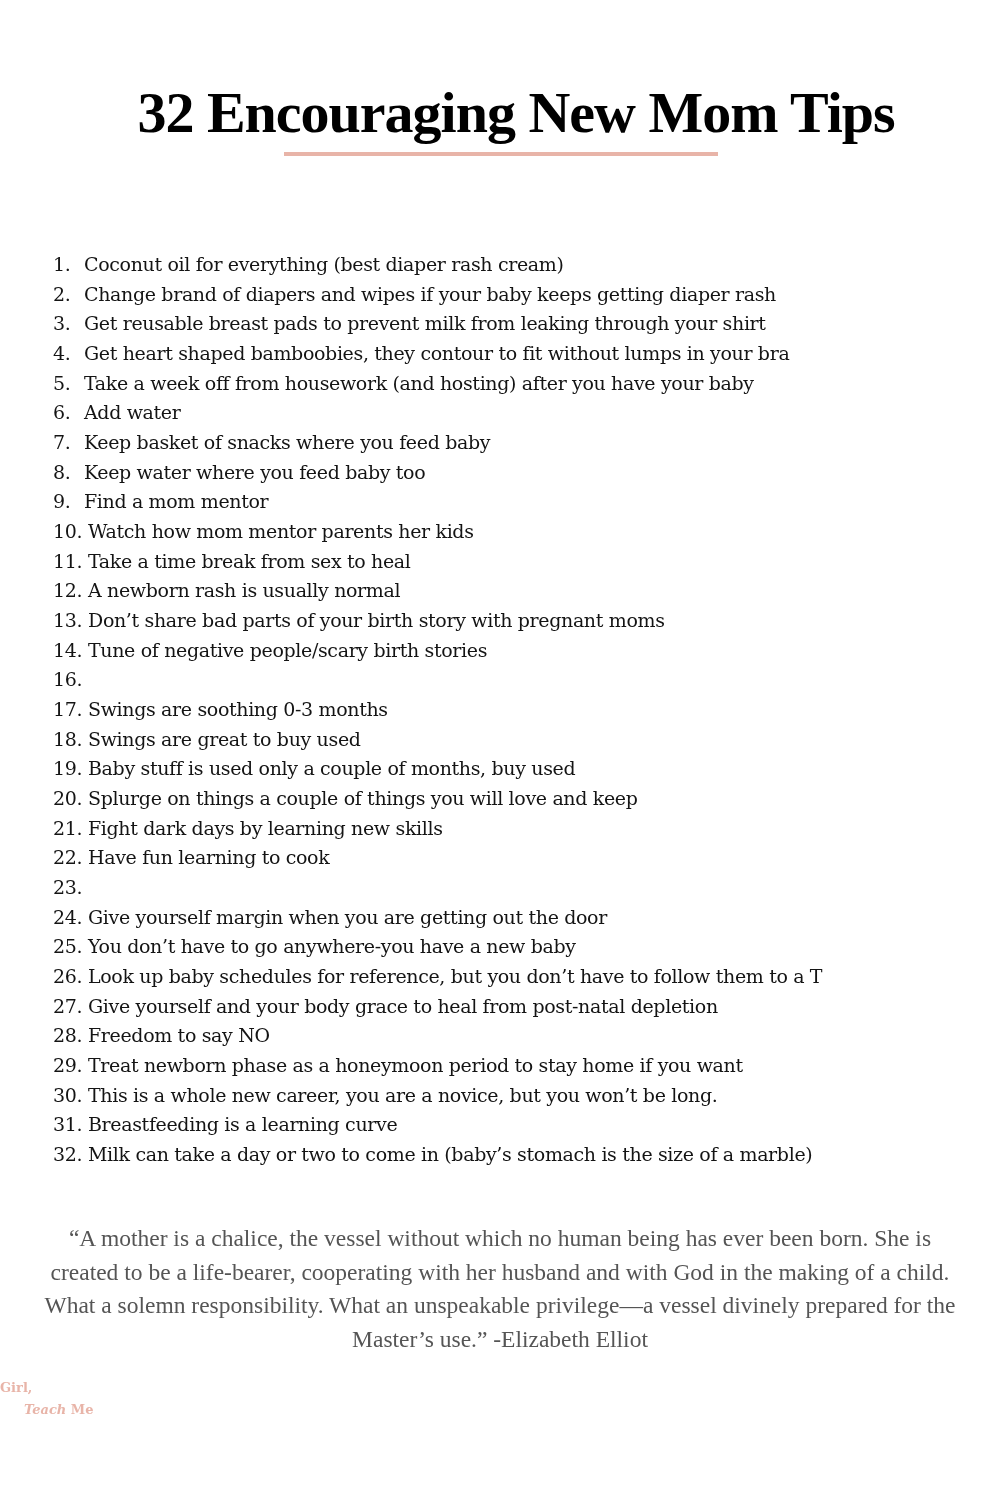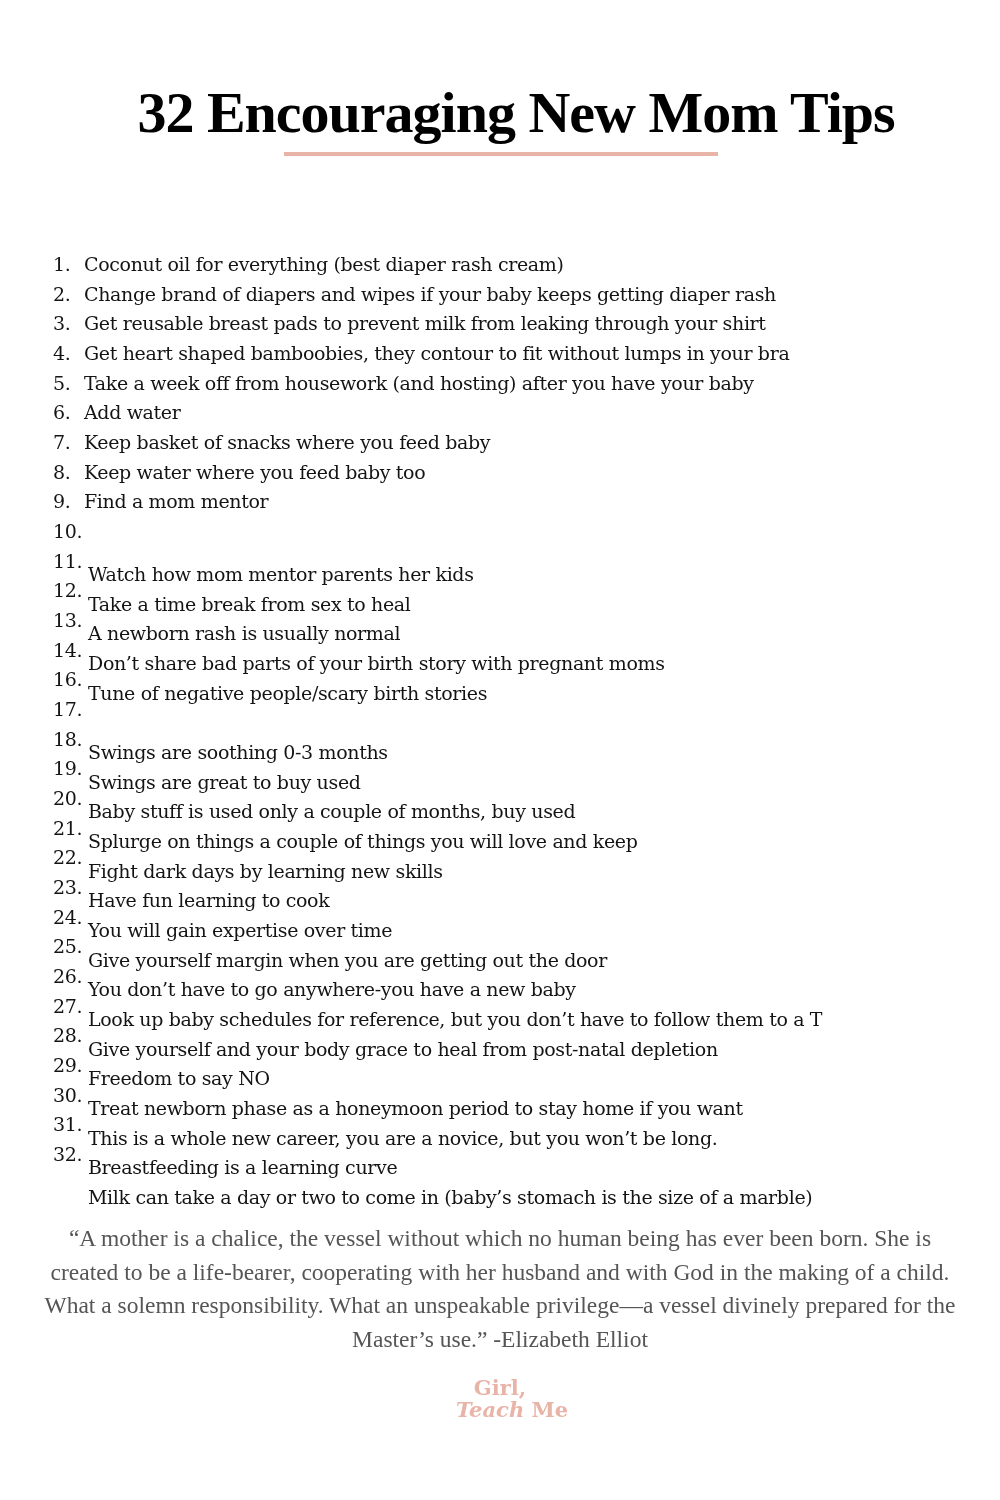--- a/index.html
+++ b/index.html
@@ -61,44 +61,43 @@
     left: 53px;
     top: 0;
   }
   .tip .txt {
     position: absolute;
     left: 84px;
     top: 0;
   }
   .tip.dd .txt {
     left: 88px;
-    margin-top: 43px;
   }
   .quote {
     position: absolute;
     top: 1222px;
     left: 36px;
     width: 928px;
     text-align: center;
     font-family: "Liberation Serif", serif;
     font-size: 23.5px;
     line-height: 33.5px;
     color: #555555;
     margin: 0;
   }
   .logo {
     position: absolute;
     top: 1377px;
     left: 0;
     width: 1000px;
-    text-align: center;
+    text-align: left;
     font-family: "DejaVu Serif", serif;
     font-weight: bold;
     color: #e8b4a8;
-    font-size: 21px;
+    font-size: 13px;
     line-height: 22px;
   }
   .logo .line {
     display: block;
   }
   .logo .italic {
     font-style: italic;
     margin-left: 24px;
   }
 </style>
@@ -187,21 +186,20 @@
     <li class="tip dd">
       <span class="num">21.</span>
       <span class="txt">Fight dark days by learning new skills</span>
     </li>
     <li class="tip dd">
       <span class="num">22.</span>
       <span class="txt">Have fun learning to cook</span>
     </li>
     <li class="tip dd">
       <span class="num">23.</span>
-      <span class="txt">You will gain expertise over time</span>
     </li>
     <li class="tip dd">
       <span class="num">24.</span>
       <span class="txt">Give yourself margin when you are getting out the door</span>
     </li>
     <li class="tip dd">
       <span class="num">25.</span>
       <span class="txt">You don’t have to go anywhere-you have a new baby</span>
     </li>
     <li class="tip dd">

